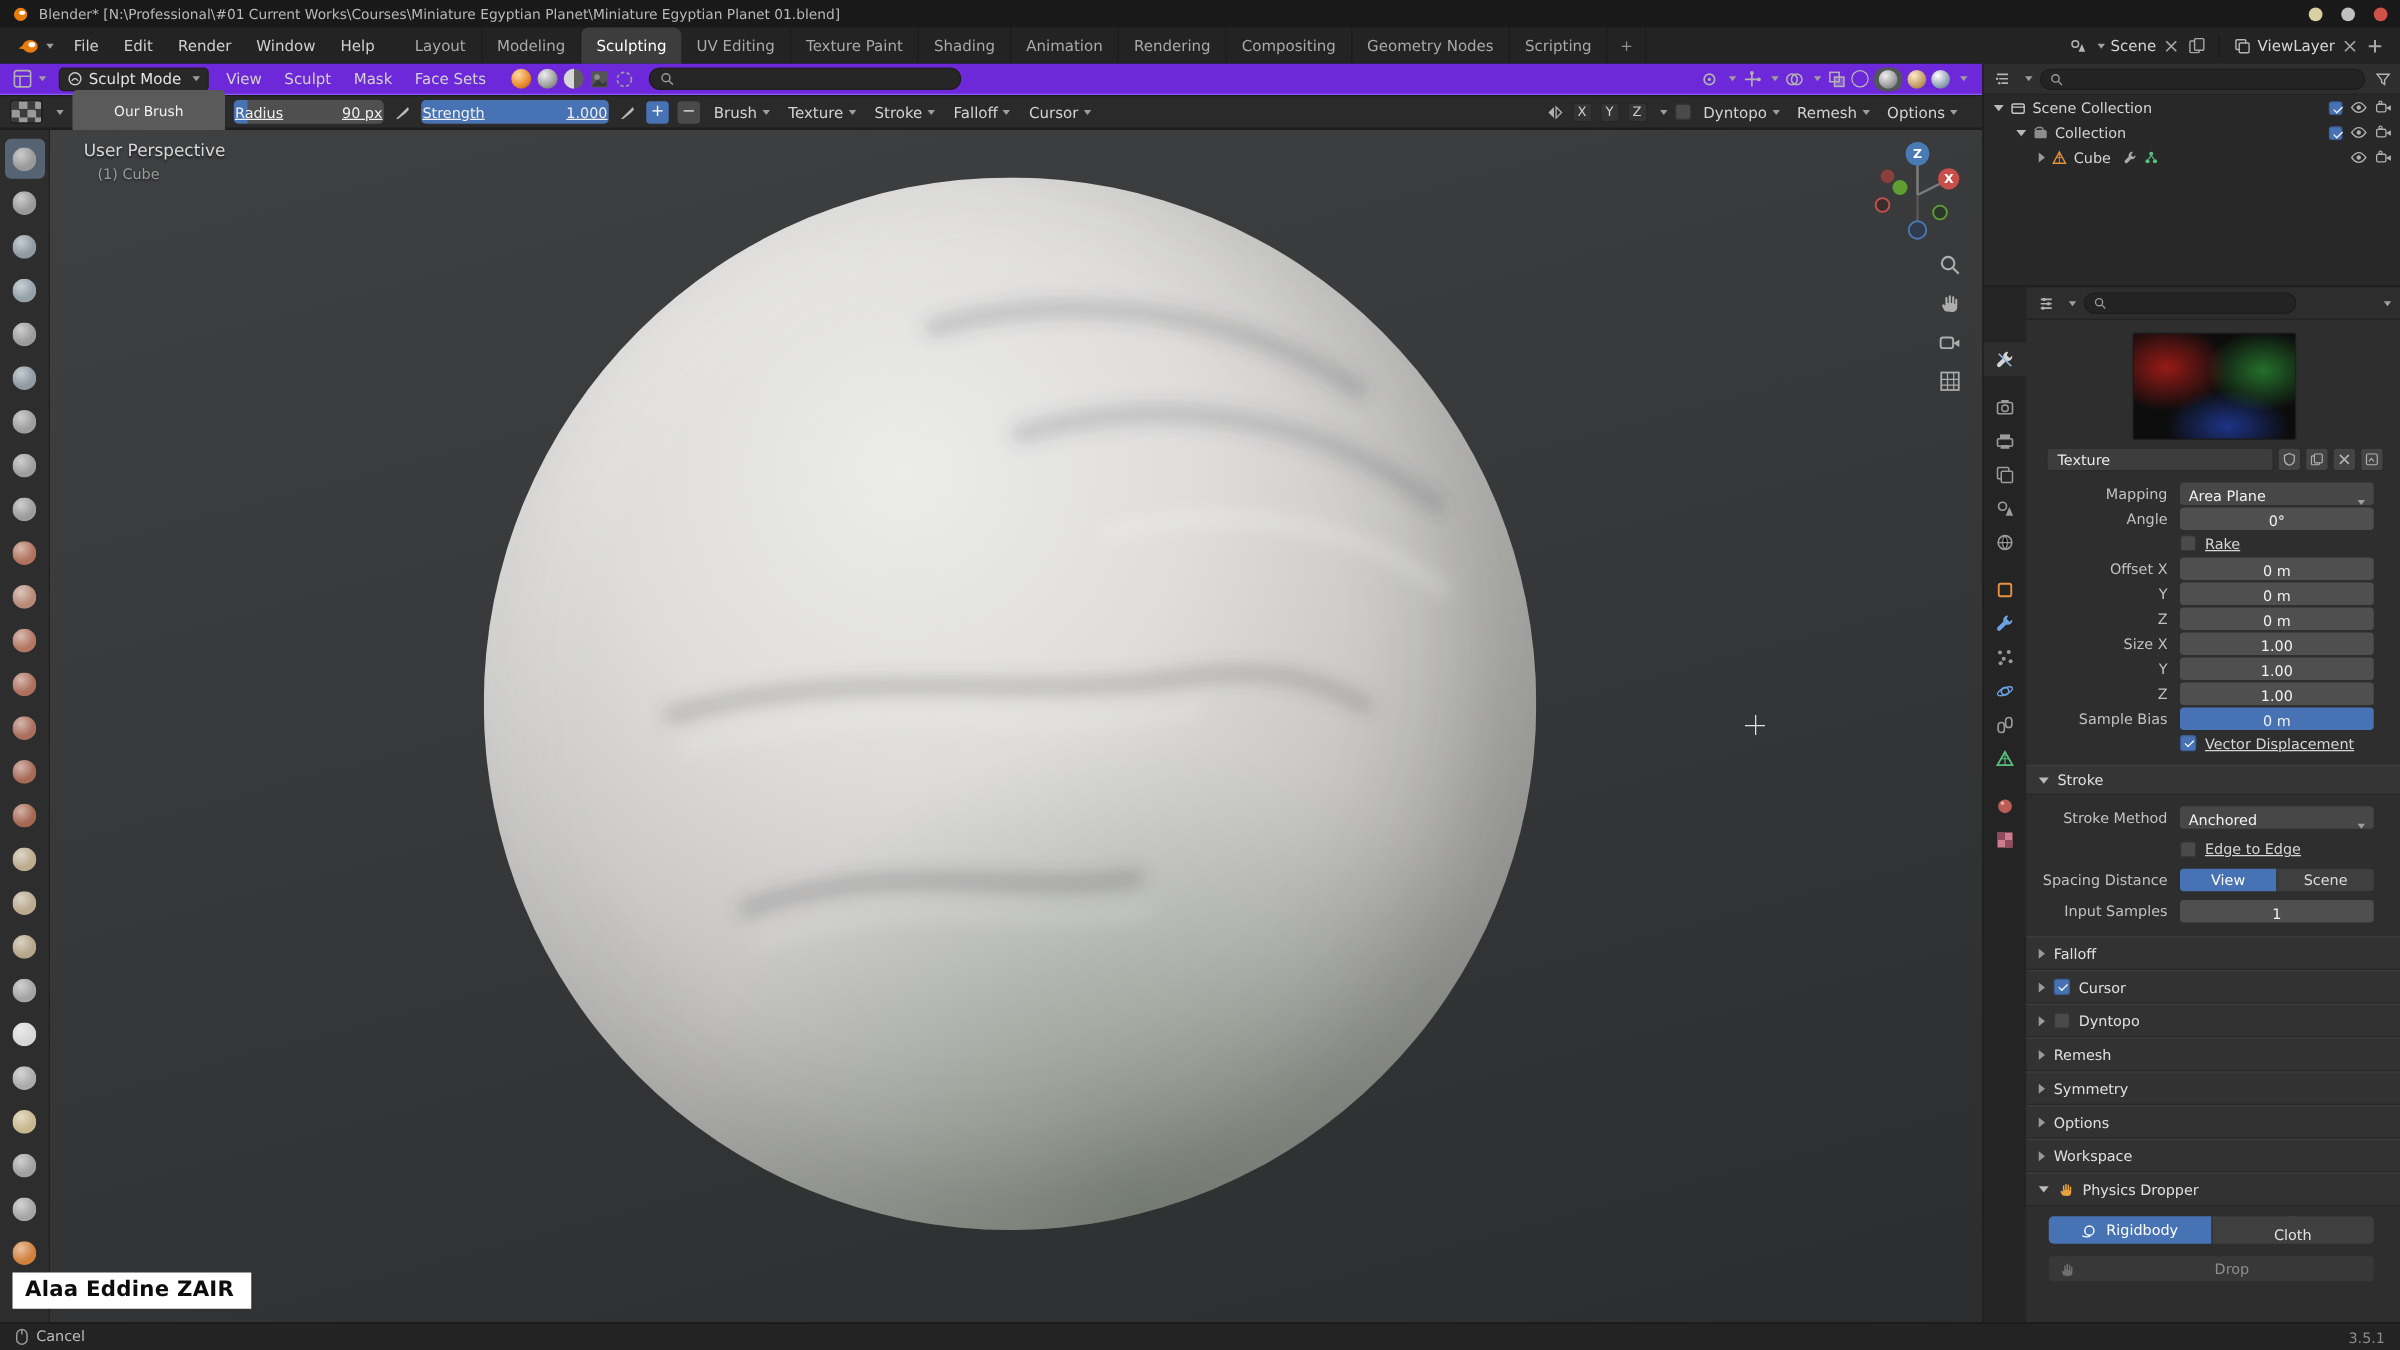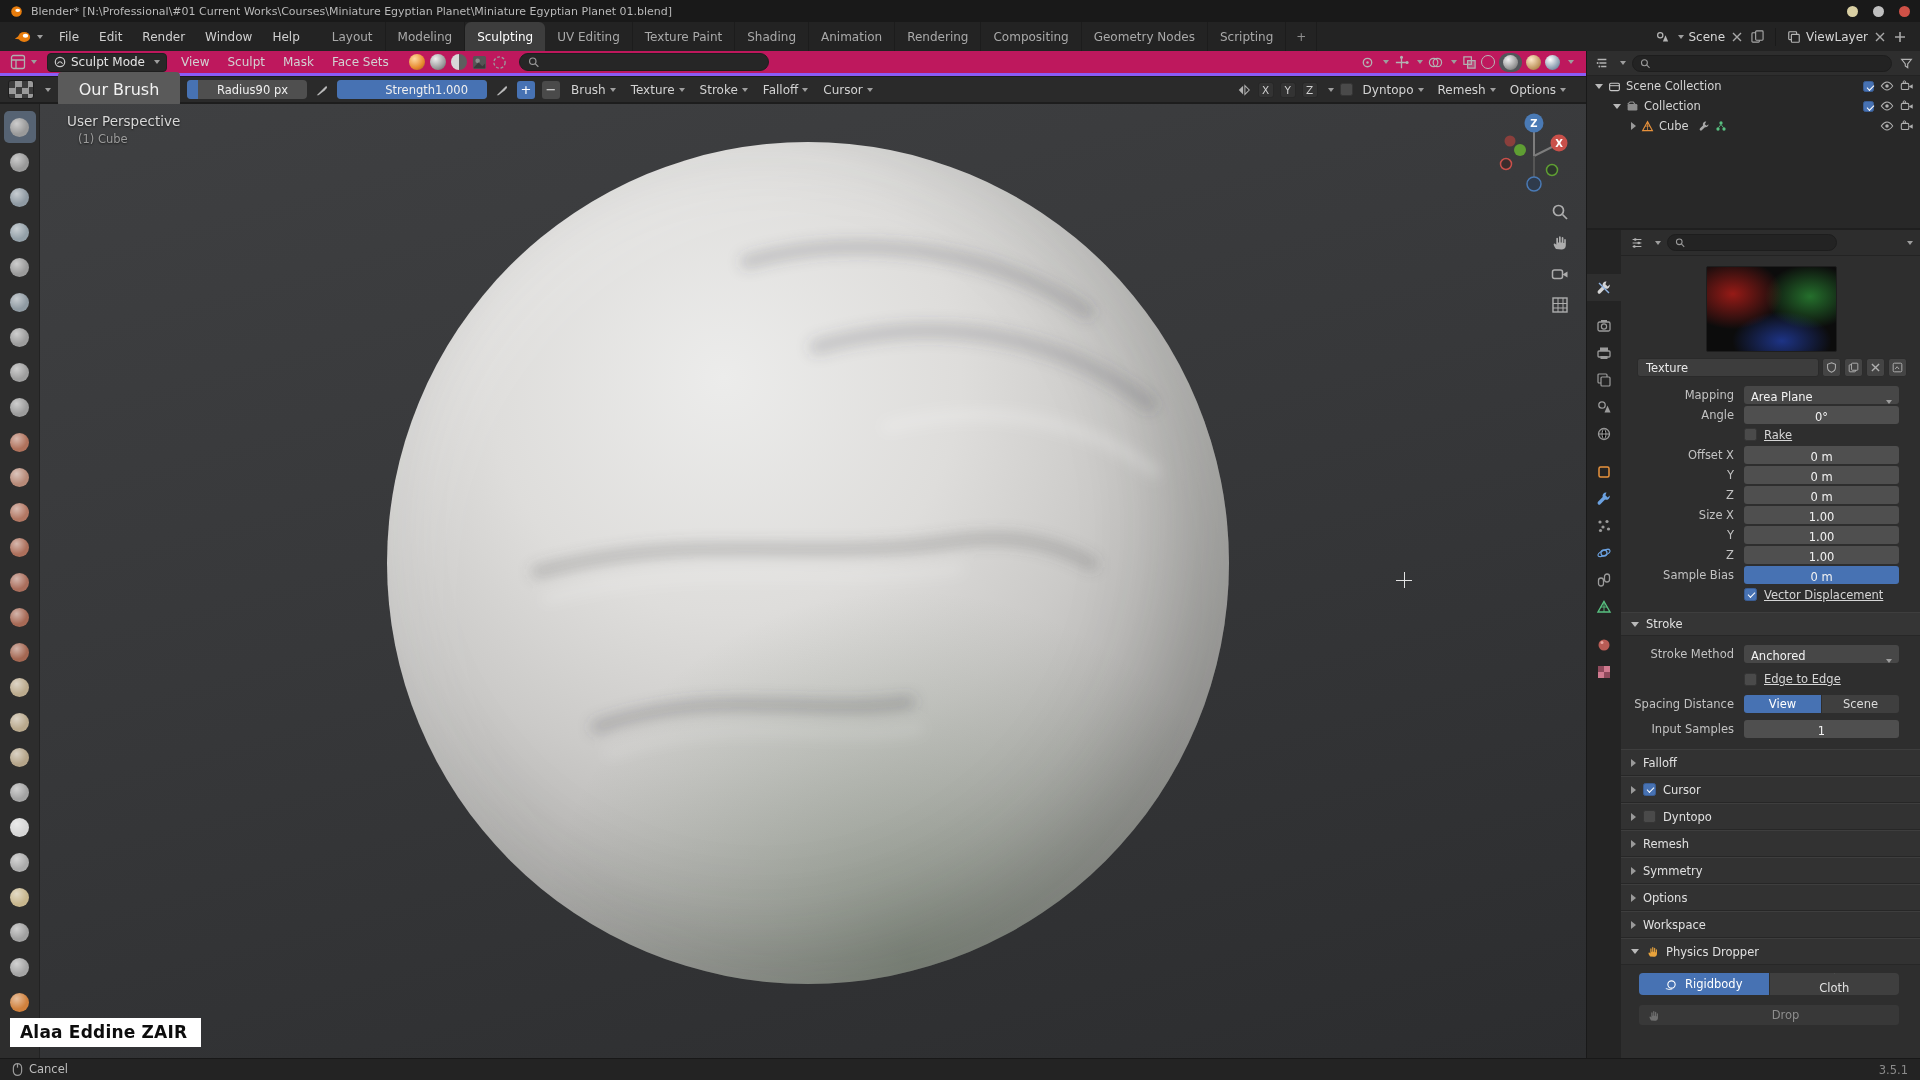--- a/index.html
+++ b/index.html
@@ -31,21 +31,21 @@
   .tabs { display:flex; align-items:stretch; margin-left:10px; }
   .tab { display:flex; align-items:center; padding:0 12px; color:#a9a9a9; font-size:12px; border-right:1px solid #1c1c1c; }
   .tab.active { background:#3d3d3d; color:#ffffff; border-radius:6px 6px 0 0; border-right:none; }
   .tab.addtab { color:#8f8f8f; padding:0 10px; }
   .tb-right { margin-left:auto; display:flex; align-items:center; gap:4px; padding-right:12px; }
   .tb-field { display:flex; align-items:center; gap:4px; color:#d6d6d6; }
   .mini-btn { width:16px; height:16px; display:flex; align-items:center; justify-content:center; }
   .tb-sep { width:1px; height:18px; background:#1a1a1a; margin:0 6px; }
 
   
-  .vp-header { position:absolute; left:0; top:51px; width:1586px; height:25px; background:#be185d; border-bottom:3px solid #8b5cf6; display:flex; align-items:center; padding:0 6px; gap:2px; }
+  .vp-header { position:absolute; left:0; top:51px; width:1586px; height:25px; background:#6d28d9; border-bottom:1px solid #8b5cf6; display:flex; align-items:center; padding:0 6px; gap:2px; }
   .ed-btn { display:flex; align-items:center; padding:0 4px; gap:1px; }
   .mode-field { display:flex; align-items:center; gap:5px; background:#282828; border:1px solid #1f1f1f; border-radius:4px; height:19px; padding:0 6px; color:#e4e4e4; margin:0 4px; }
   .hmenu { padding:0 8px; color:#d2d2d2; }
   .sw { width:16px; height:16px; border-radius:50%; flex:none; }
   .sw-orange { background:radial-gradient(circle at 35% 30%, #ffd9a0, #e78a2e 60%, #99551c); }
   .sw-gray   { background:radial-gradient(circle at 35% 30%, #efefef, #9c9c9c 60%, #5c5c5c); }
   .sw-split  { background:linear-gradient(90deg,#d8d8d8 50%, #5e5e5e 50%); }
   .swatches { display:flex; align-items:center; gap:5px; margin:0 10px; }
   .hsearch { display:flex; align-items:center; gap:5px; background:#262626; border:1px solid #1e1e1e; border-radius:10px; height:18px; width:250px; padding:0 8px; }
   .hsearch input { background:transparent; border:none; outline:none; color:#ddd; font-size:11px; width:100%; font-family:"DejaVu Sans",sans-serif; }
@@ -54,22 +54,22 @@
   .ball-wire { border:1.5px solid #b9b9b9; width:14px; height:14px; }
   .ball-solid { background:radial-gradient(circle at 35% 30%, #f0f0f0, #8e8e8e 70%, #555); }
   .ball-mat { background:radial-gradient(circle at 35% 30%, #ffe9c9, #b98e56 70%, #6b4e2a); }
   .ball-rend { background:radial-gradient(circle at 35% 30%, #fff, #7f93a8 70%, #3d4b5c); }
   .ball-pill { background:#52555a; border-radius:9px; padding:2px 4px; display:flex; align-items:center; }
 
   
   .brush-bar { position:absolute; left:0; top:77px; width:1586px; height:26px; background:#2a2a2a; border-bottom:1px solid #1d1d1d; display:flex; align-items:center; padding:0 8px; gap:7px; }
   .thumb { width:26px; height:19px; border-radius:3px; border:1px solid #1d1d1d;
     background:conic-gradient(#9a9a9a 25%, #3c3c3c 0 50%, #9a9a9a 0 75%, #3c3c3c 0) 0 0/13px 13px; }
-  .name-field { width:122px; height:35px; background:#5a5a5a; border-radius:4px; display:flex; align-items:center; justify-content:center; color:#f2f2f2; font-size:16px; }
-  .slider { position:relative; height:19px; border-radius:4px; background:#4f4f4f; overflow:hidden; display:flex; align-items:center; justify-content:flex-end; padding:0 19px; font-size:11.5px; color:#f0f0f0; }
+  .name-field { width:122px; height:35px; background:#5a5a5a; border-radius:4px; display:flex; align-items:center; justify-content:center; color:#f2f2f2; font-size:11px; }
+  .slider { position:relative; height:19px; border-radius:4px; background:#4f4f4f; overflow:hidden; display:flex; align-items:center; justify-content:space-between; padding:0 1px; font-size:11.5px; color:#f0f0f0;text-decoration:underline; }
   .slider .fill { position:absolute; left:0; top:0; bottom:0; background:#4772b3; }
   .slider span { position:relative; z-index:1; }
   .sq-btn { width:18px; height:18px; border-radius:3px; display:flex; align-items:center; justify-content:center; color:#fff; font-size:13px; }
   .sq-blue { background:#4772b3; } .sq-gray { background:#4a4a4a; color:#ddd; }
   .bb-dd { display:flex; align-items:center; color:#d3d3d3; padding:0 4px; }
   .bb-right { margin-left:auto; display:flex; align-items:center; gap:6px; padding-right:8px; }
   .axis-btn { width:16px; height:16px; background:#333; border:1px solid #272727; border-radius:3px; display:flex; align-items:center; justify-content:center; color:#cfcfcf; font-size:10.5px; }
 
   
   .left-toolbar { position:absolute; left:0; top:104px; width:40px; height:954px; background:#2d2d2d; border-right:1px solid #222; display:flex; flex-direction:column; align-items:center; padding-top:7px; gap:3px; }

